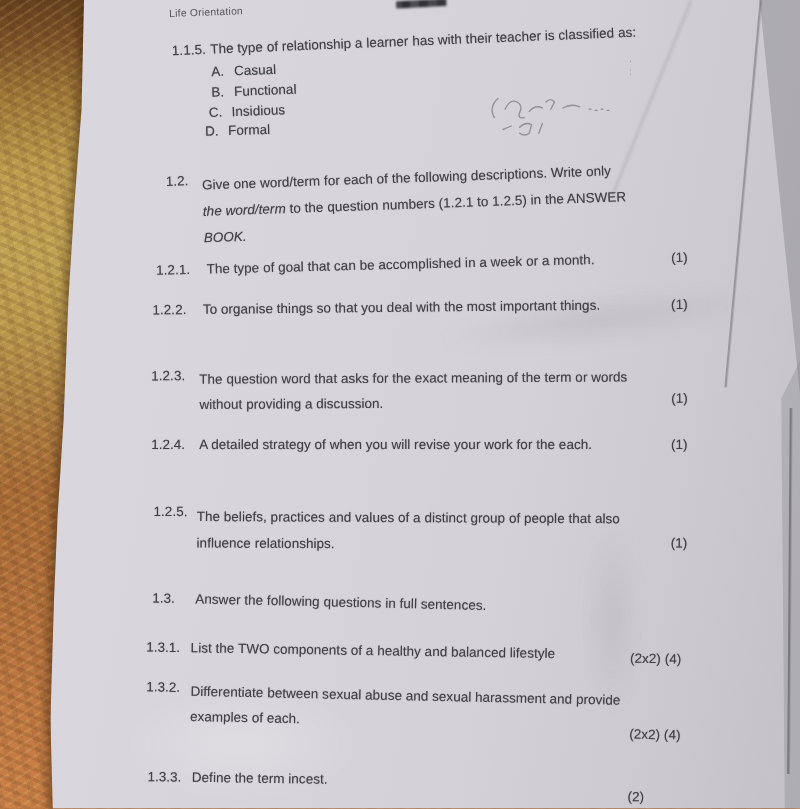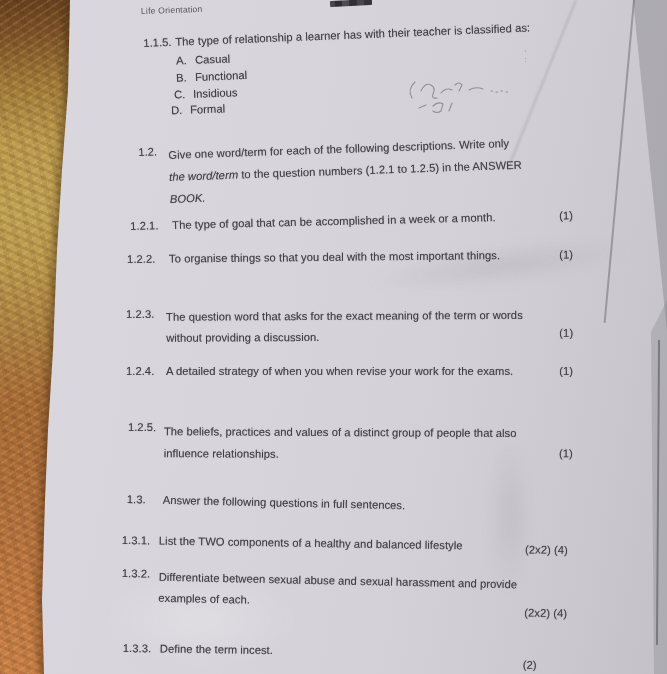--- a/index.html
+++ b/index.html
@@ -157,21 +157,21 @@
         <span class="qnum">1.2.3.</span>
         <span class="qtext" style="margin-left:40px;">
           <span class="line" style="display:block;line-height:21px;">The question word that asks for the exact meaning of the term or words</span>
           <span class="line" style="display:block;line-height:21px;">without providing a discussion.</span>
         </span>
         <span class="marks" style="top:21px;">(1)</span>
       </div>
 
       <div class="row" style="left:126px;top:364px;width:447px;">
         <span class="qnum">1.2.4.</span>
-        <span class="qtext" style="margin-left:40px;"><span class="line">A detailed strategy of when you when revise your work for the exams.</span></span>
+        <span class="qtext" style="margin-left:40px;"><span class="line">A detailed strategy of when you will revise your work for the each.</span></span>
         <span class="marks">(1)</span>
       </div>
 
       <div class="row" style="left:128px;top:420px;width:445px;transform:rotate(0.3deg);transform-origin:left top;">
         <span class="qnum">1.2.5.</span>
         <span class="qtext" style="margin-left:36px;">
           <span class="line" style="display:block;line-height:22px;">The beliefs, practices and values of a distinct group of people that also</span>
           <span class="line" style="display:block;line-height:22px;">influence relationships.</span>
         </span>
         <span class="marks" style="top:24px;">(1)</span>

